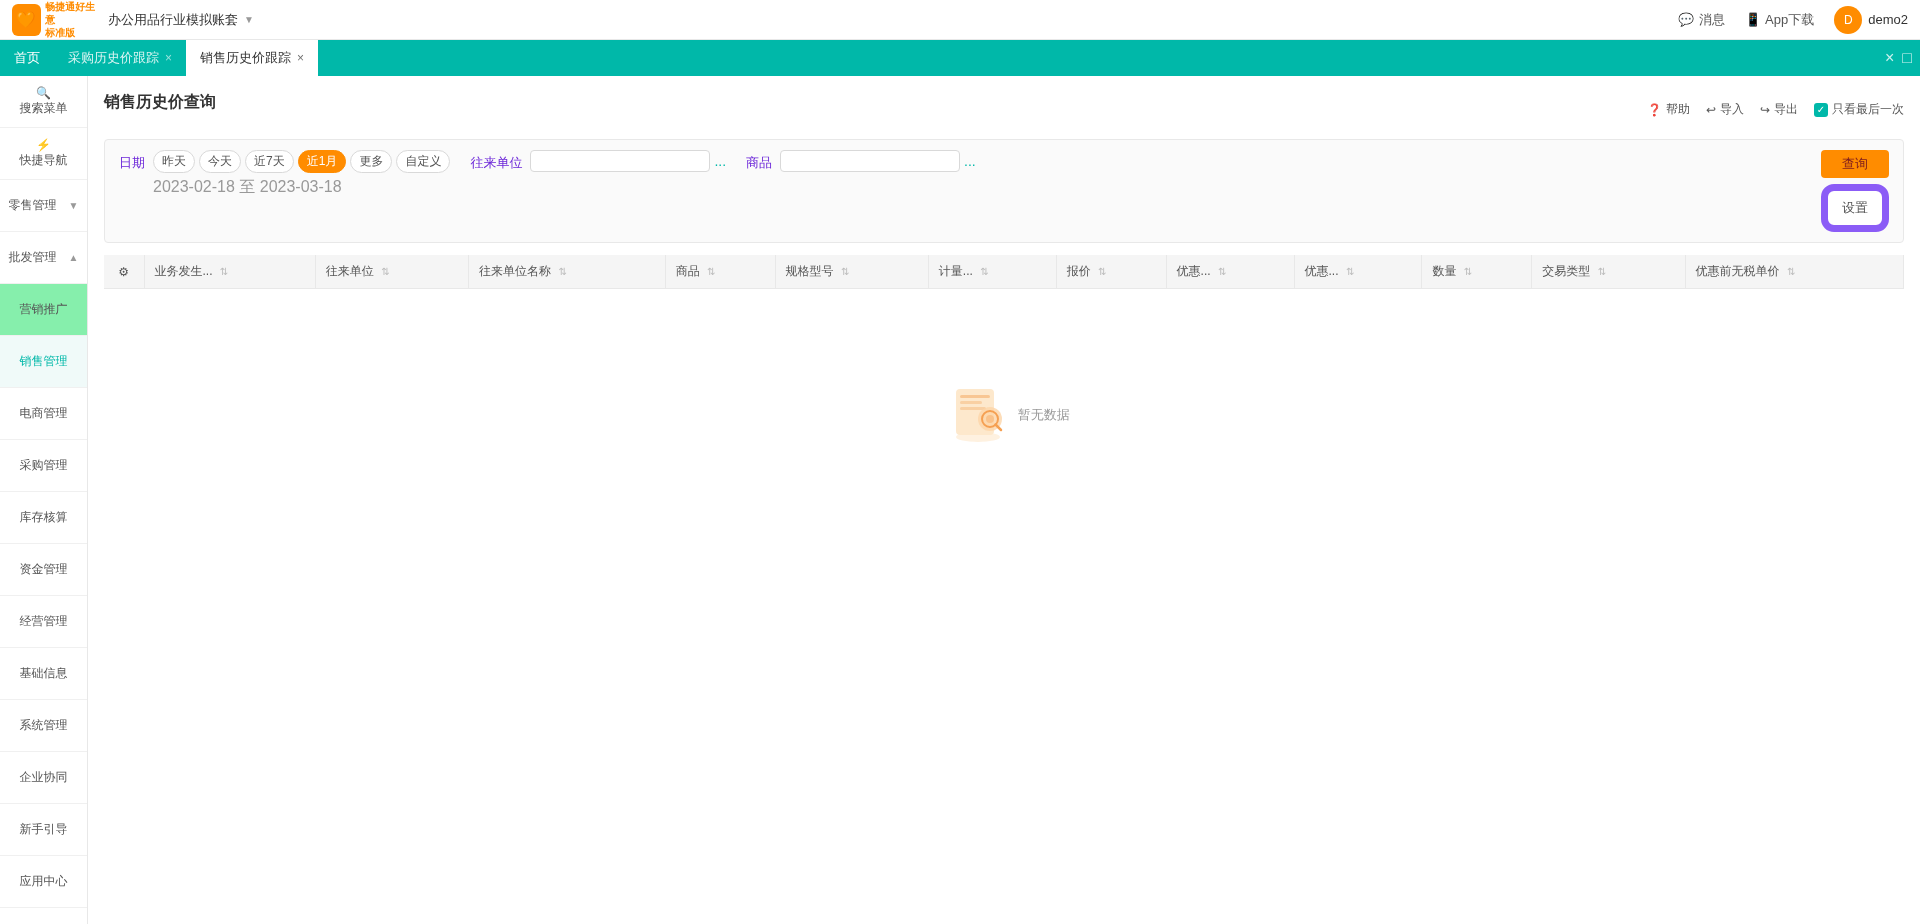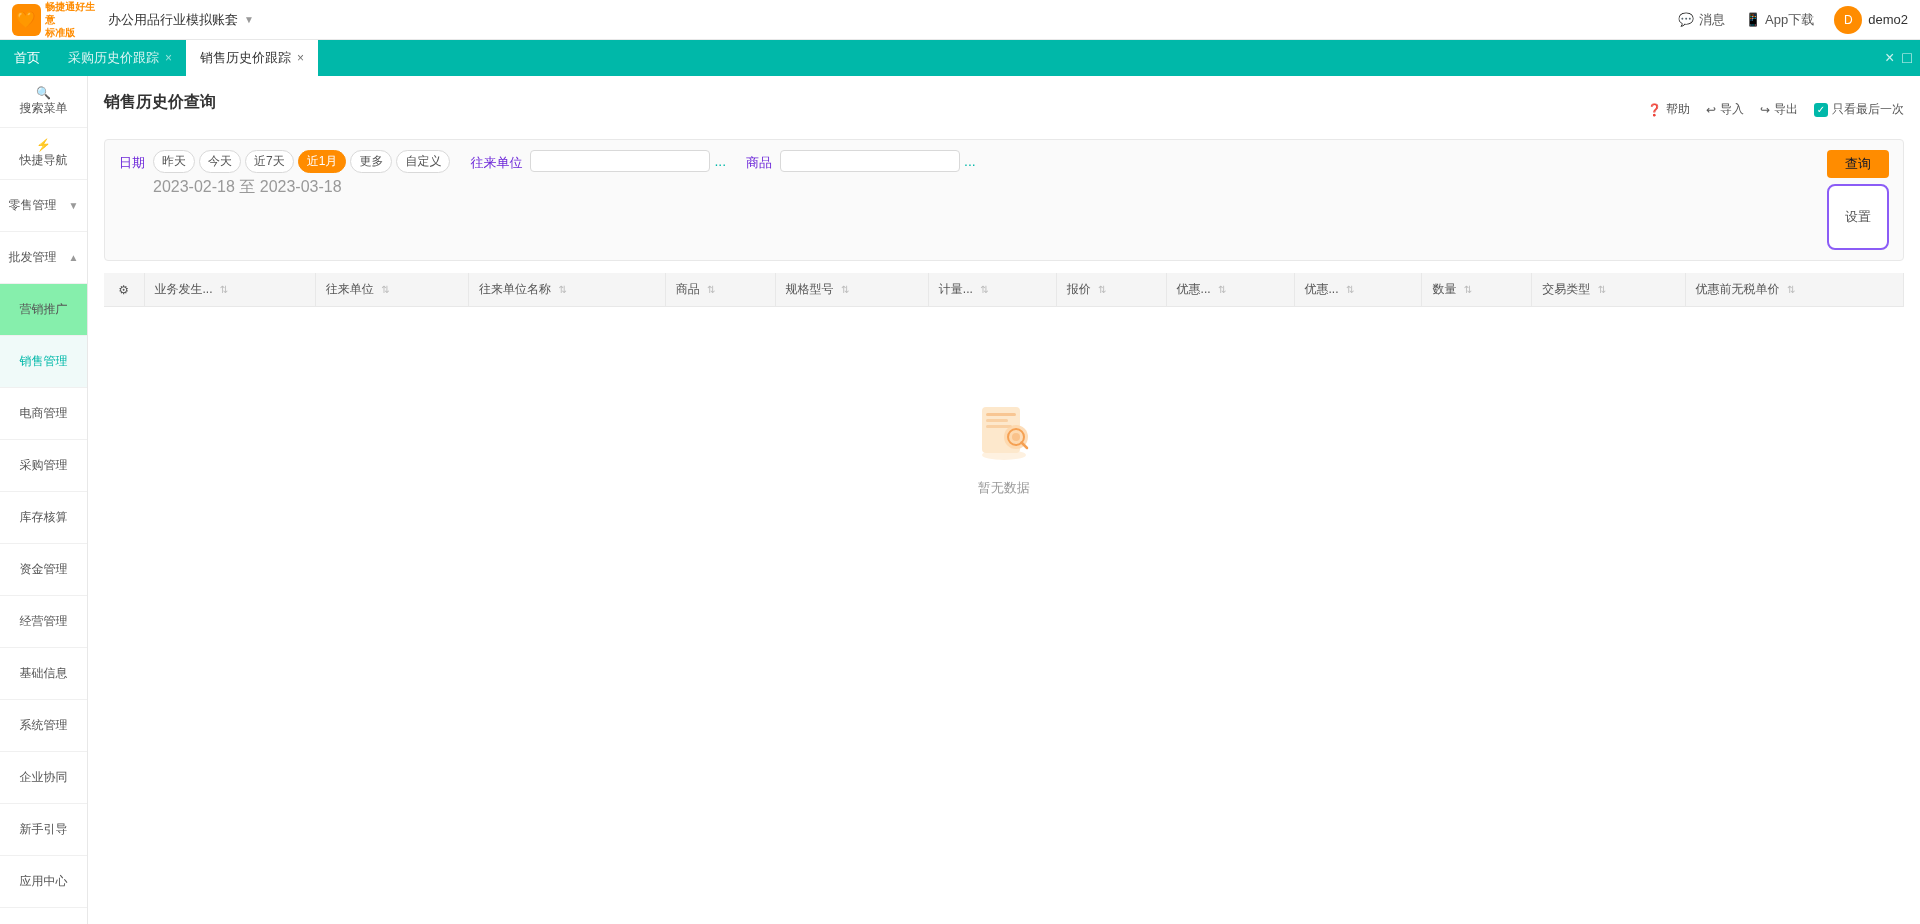--- a/index.html
+++ b/index.html
@@ -273,34 +273,34 @@
 
     
     .action-buttons {
       display: flex;
       flex-direction: column;
       gap: 6px;
       margin-left: auto;
     }
     .btn-primary {
       background: #ff8c00;
-      color: #0f172a;
+      color: #7f1d1d;
       border: none;
       border-radius: 4px;
       padding: 5px 18px;
       cursor: pointer;
       font-size: 13px;
       white-space: nowrap;
     }
     .btn-secondary {
       background: #fff;
       color: #555;
-      border: 2px solid #8b5cf6;
-      border-radius: 8px;
-      padding: 22px 14px;
+      border: 7px solid #8b5cf6;
+      border-radius: 13px;
+      padding: 8px 14px;
       cursor: pointer;
       font-size: 13px;
       white-space: nowrap;
       text-align: center;
     }
 
     
     .only-last-checkbox {
       display: flex;
       align-items: center;
@@ -352,21 +352,21 @@
     }
     .data-table td {
       padding: 8px 10px;
       border-right: 1px solid #e8e8e8;
       border-bottom: 1px solid #f0f0f0;
     }
 
     
     .empty-state {
       display: flex;
-      flex-direction: column;
+      flex-direction: row;
       align-items: center;
       justify-content: center;
       padding: 80px 0;
     }
     .empty-icon {
       width: 80px;
       height: 80px;
       margin-bottom: 12px;
       position: relative;
     }

